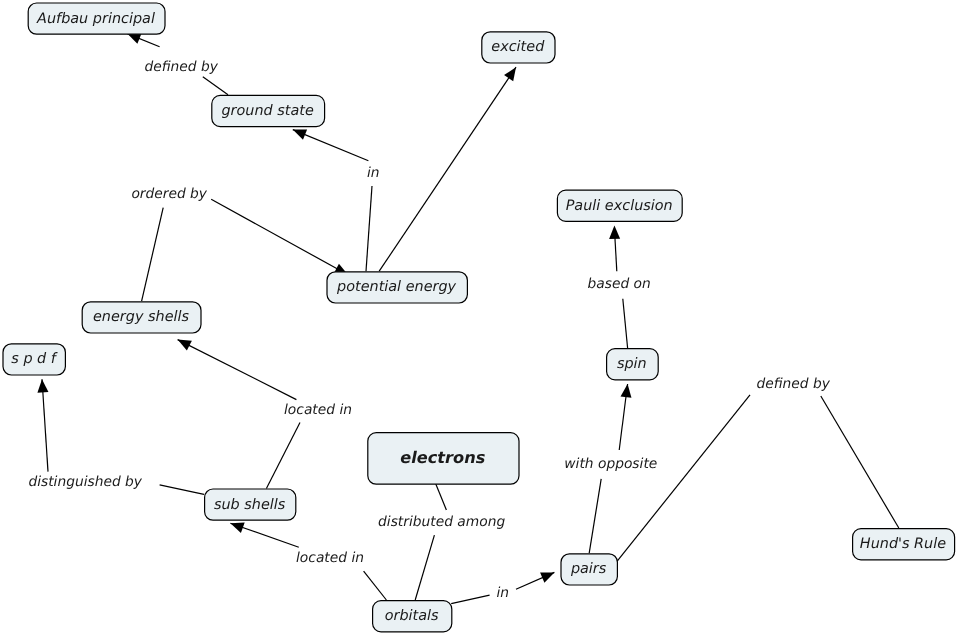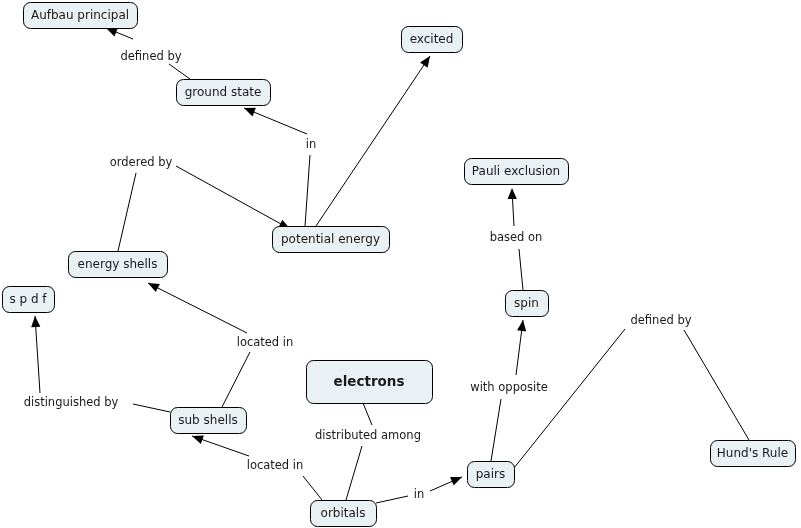--- a/index.html
+++ b/index.html
@@ -11,20 +11,21 @@
     width: 801px;
     height: 528px;
     font-family: "DejaVu Sans", sans-serif;
     overflow: hidden;
   }
   #map-root {
     position: relative;
     width: 801px;
     height: 528px;
     background: #ffffff;
+    font-style: italic;
   }
   svg#concept-map {
     position: absolute;
     top: 0;
     left: 0;
     width: 801px;
     height: 528px;
     display: block;
   }
   .node-box {

